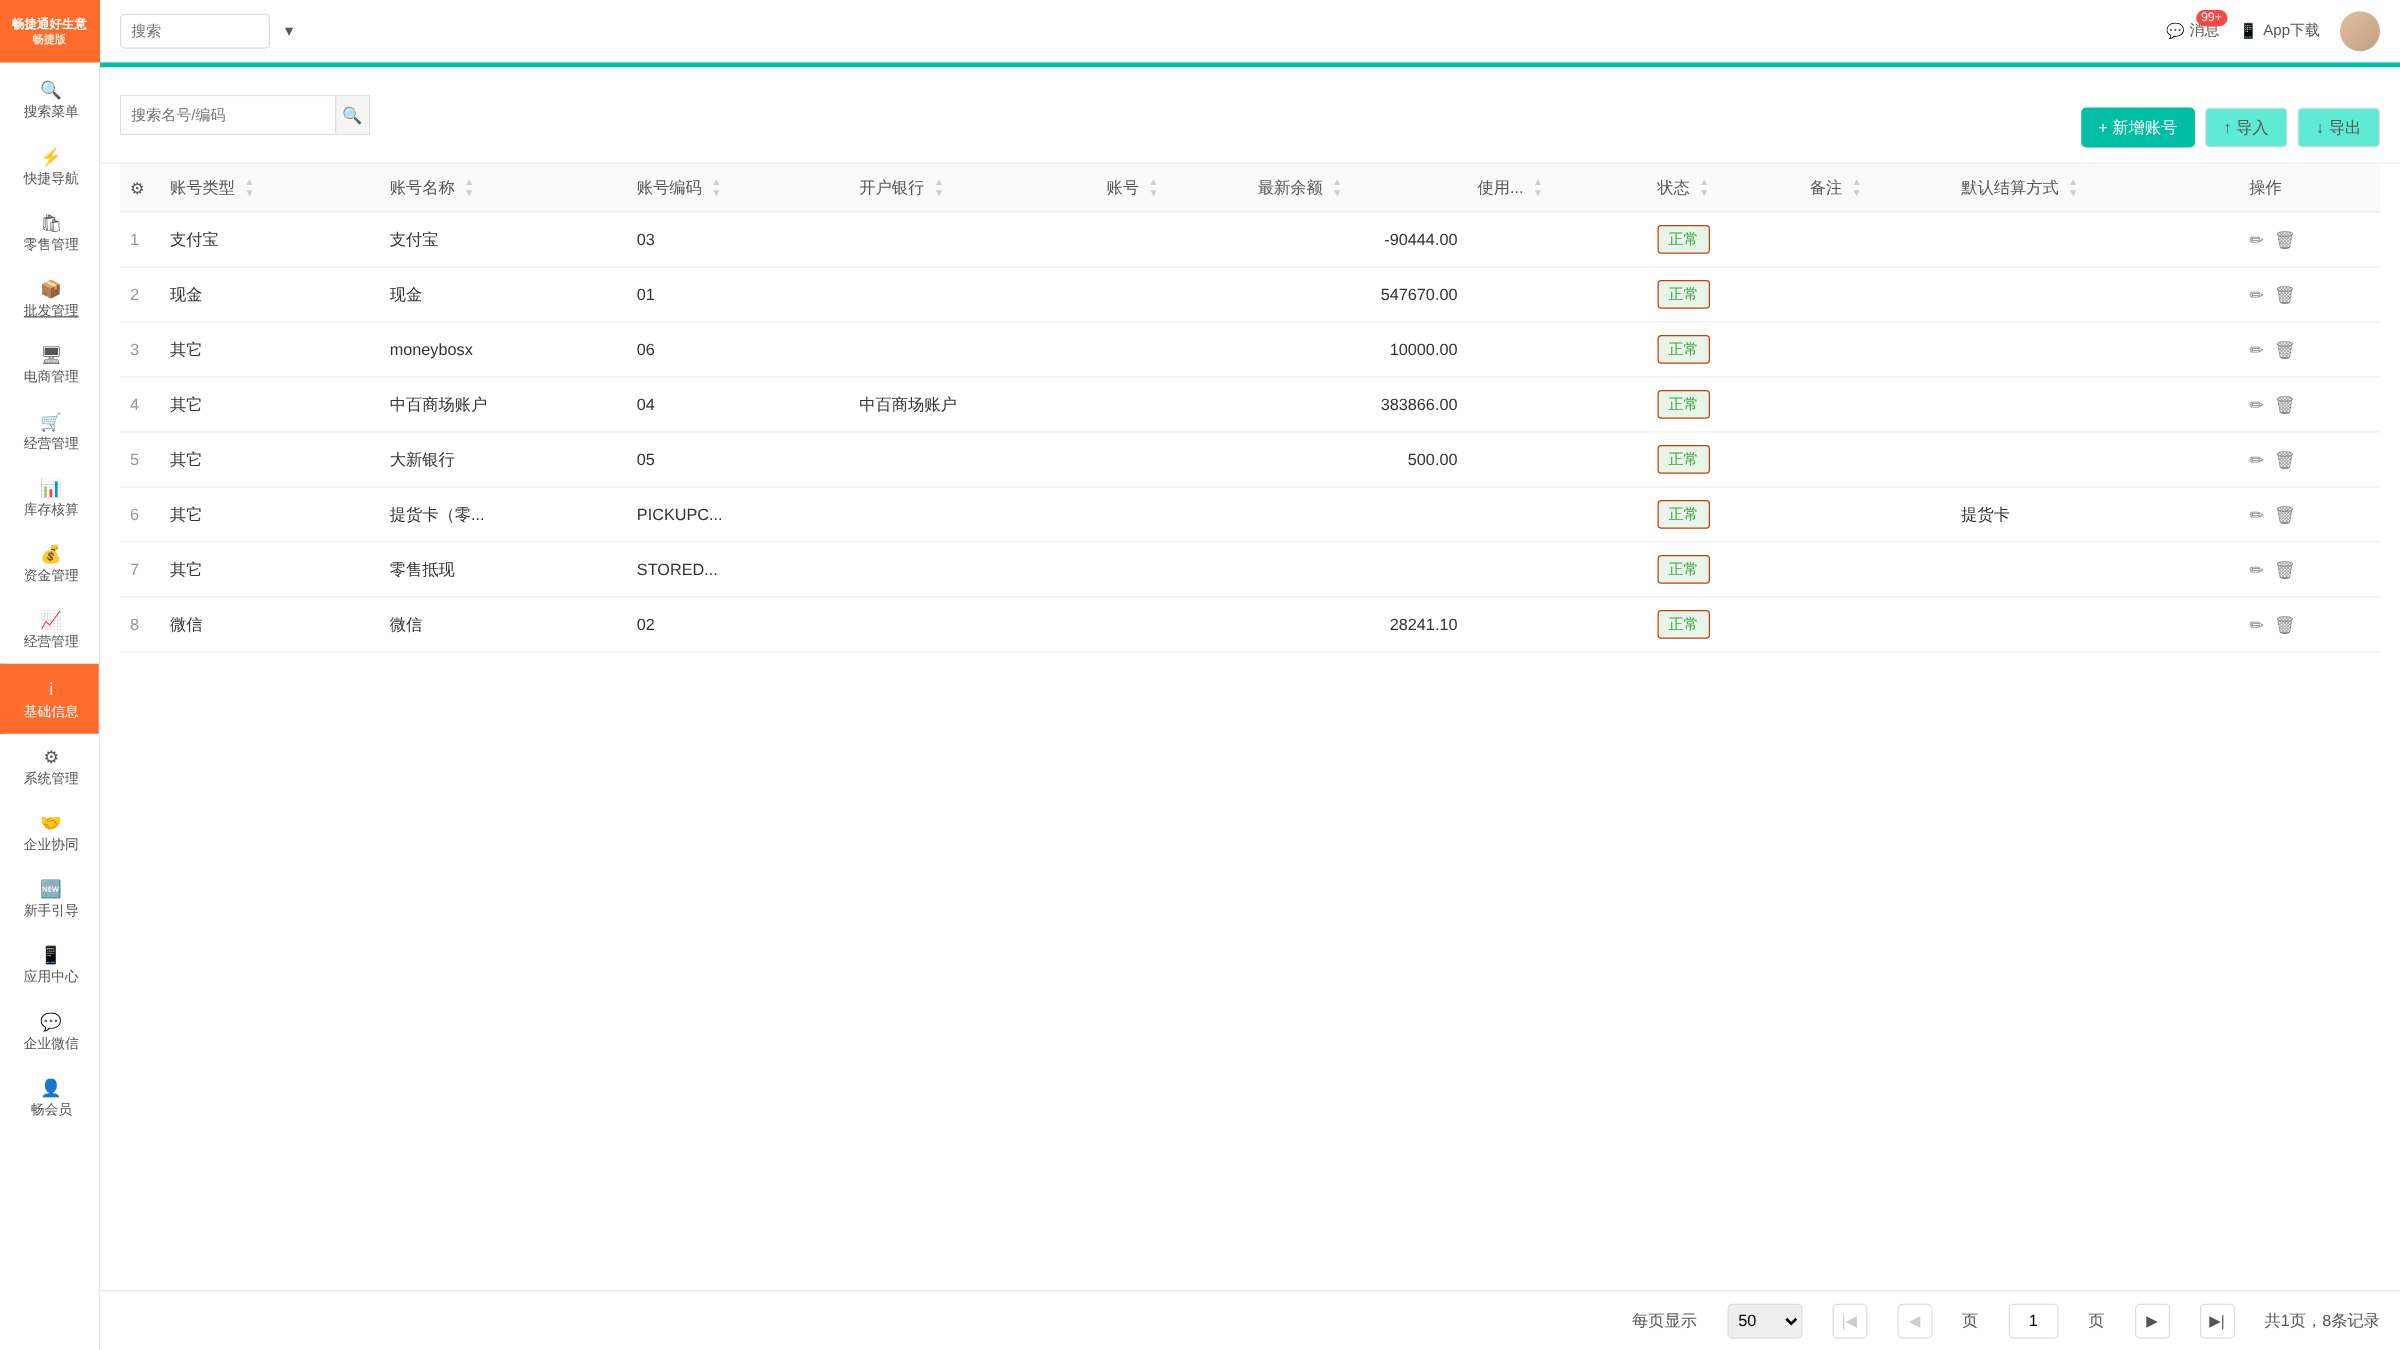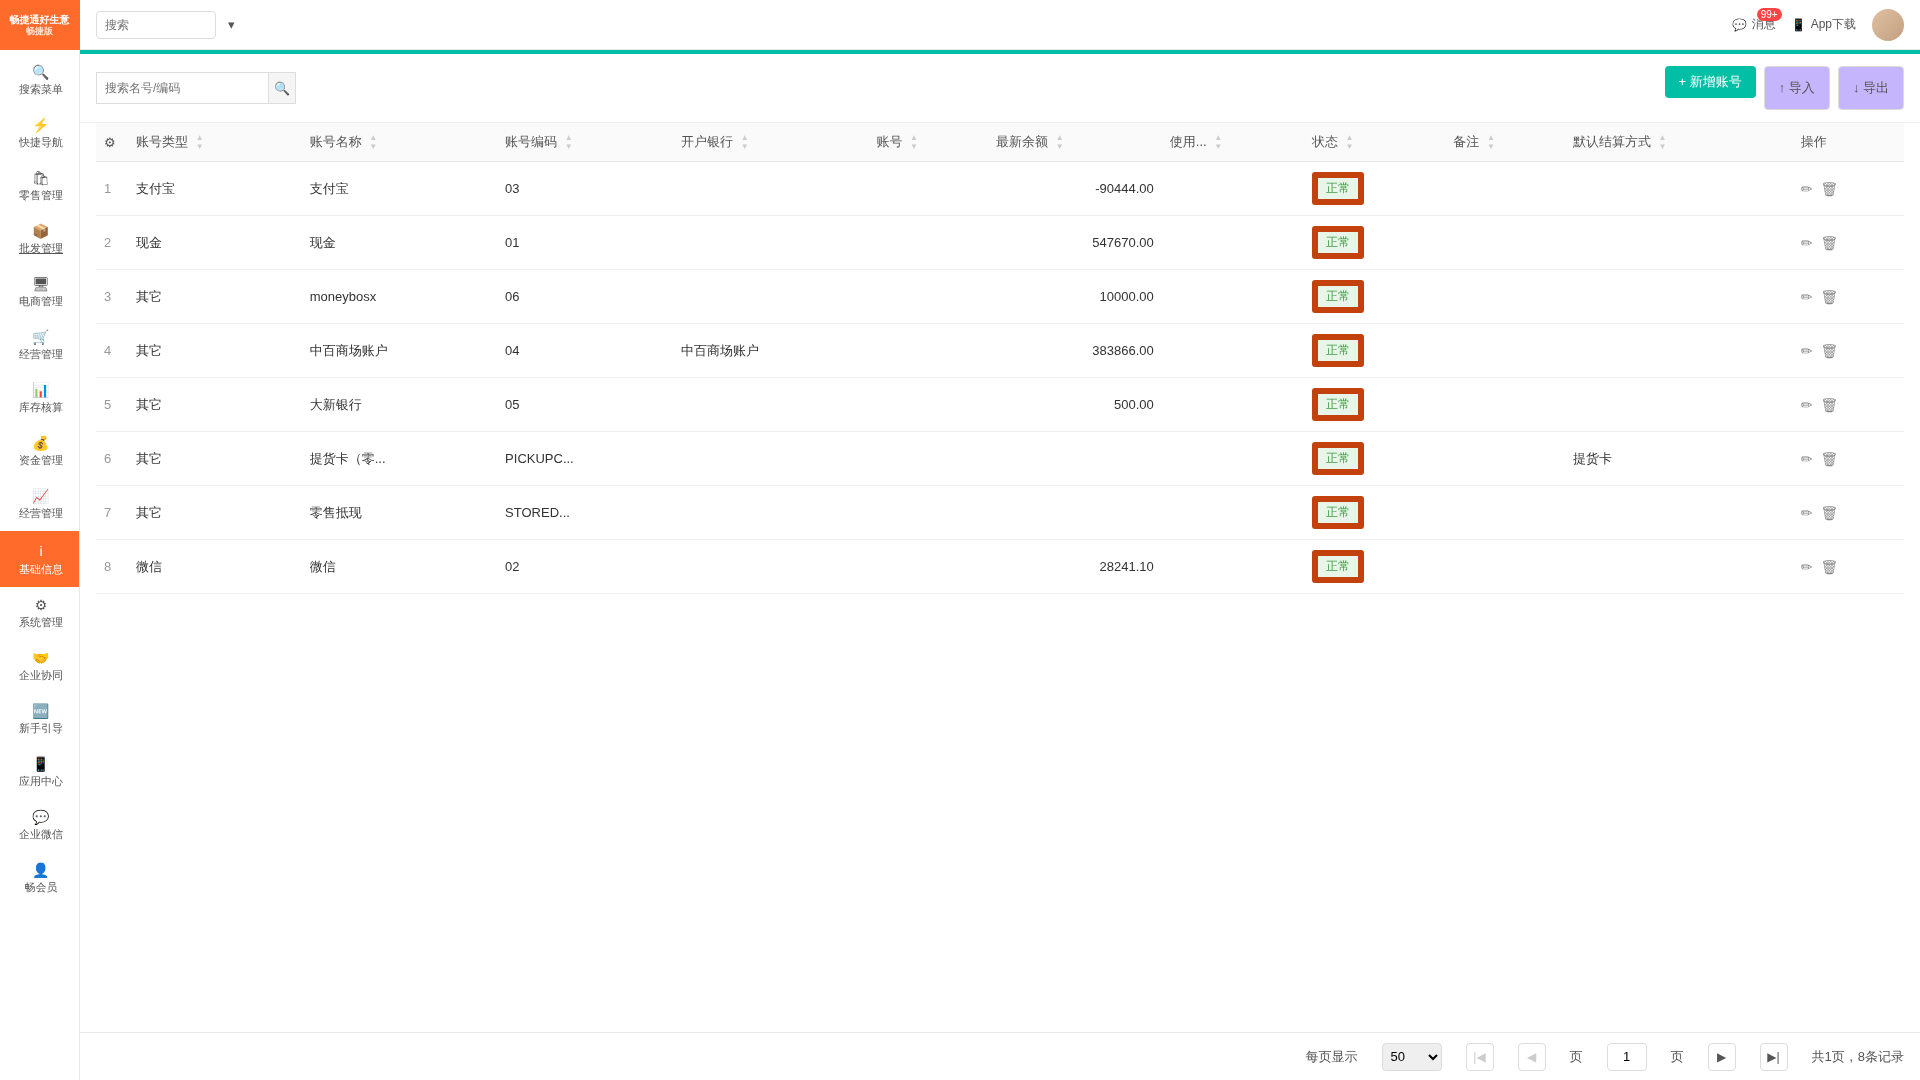--- a/index.html
+++ b/index.html
@@ -226,43 +226,44 @@
       display: flex;
       align-items: center;
       justify-content: center;
       cursor: pointer;
       background: #f5f5f5;
       border-left: 1px solid #ddd;
       color: #888;
     }
     .toolbar-right {
       display: flex;
-      align-items: flex-start;
+      align-items: center;
       gap: 8px;
+      margin-top: 20px;
     }
     .btn-primary {
       background: #00bfa5;
       color: white;
       border: none;
       border-radius: 4px;
       padding: 0 14px;
       height: 32px;
       cursor: pointer;
       font-size: 13px;
       display: flex;
       align-items: center;
       gap: 4px;
     }
     .btn-secondary {
-      background: #c4b5fd;
+      background: #5eead4;
       color: #555;
       border: 1px solid #ddd;
       border-radius: 4px;
       padding: 0 14px;
-      height: 44px;
+      height: 32px;
       cursor: pointer;
       font-size: 13px;
       display: flex;
       align-items: center;
       gap: 4px;
     }
 
     
     .table-wrap {
       flex: 1;
@@ -303,21 +304,21 @@
     }
     tbody td {
       padding: 10px 8px;
       color: #333;
       white-space: nowrap;
     }
     .row-num { color: #999; width: 30px; }
     .status-badge {
       background: #e8f5e9;
       color: #43a047;
-      border: 6px solid #c2410c;
+      border: 1px solid #c2410c;
       border-radius: 3px;
       padding: 2px 8px;
       font-size: 12px;
       display: inline-block;
     }
     .action-btns {
       display: flex;
       gap: 8px;
     }
     .action-btn {

